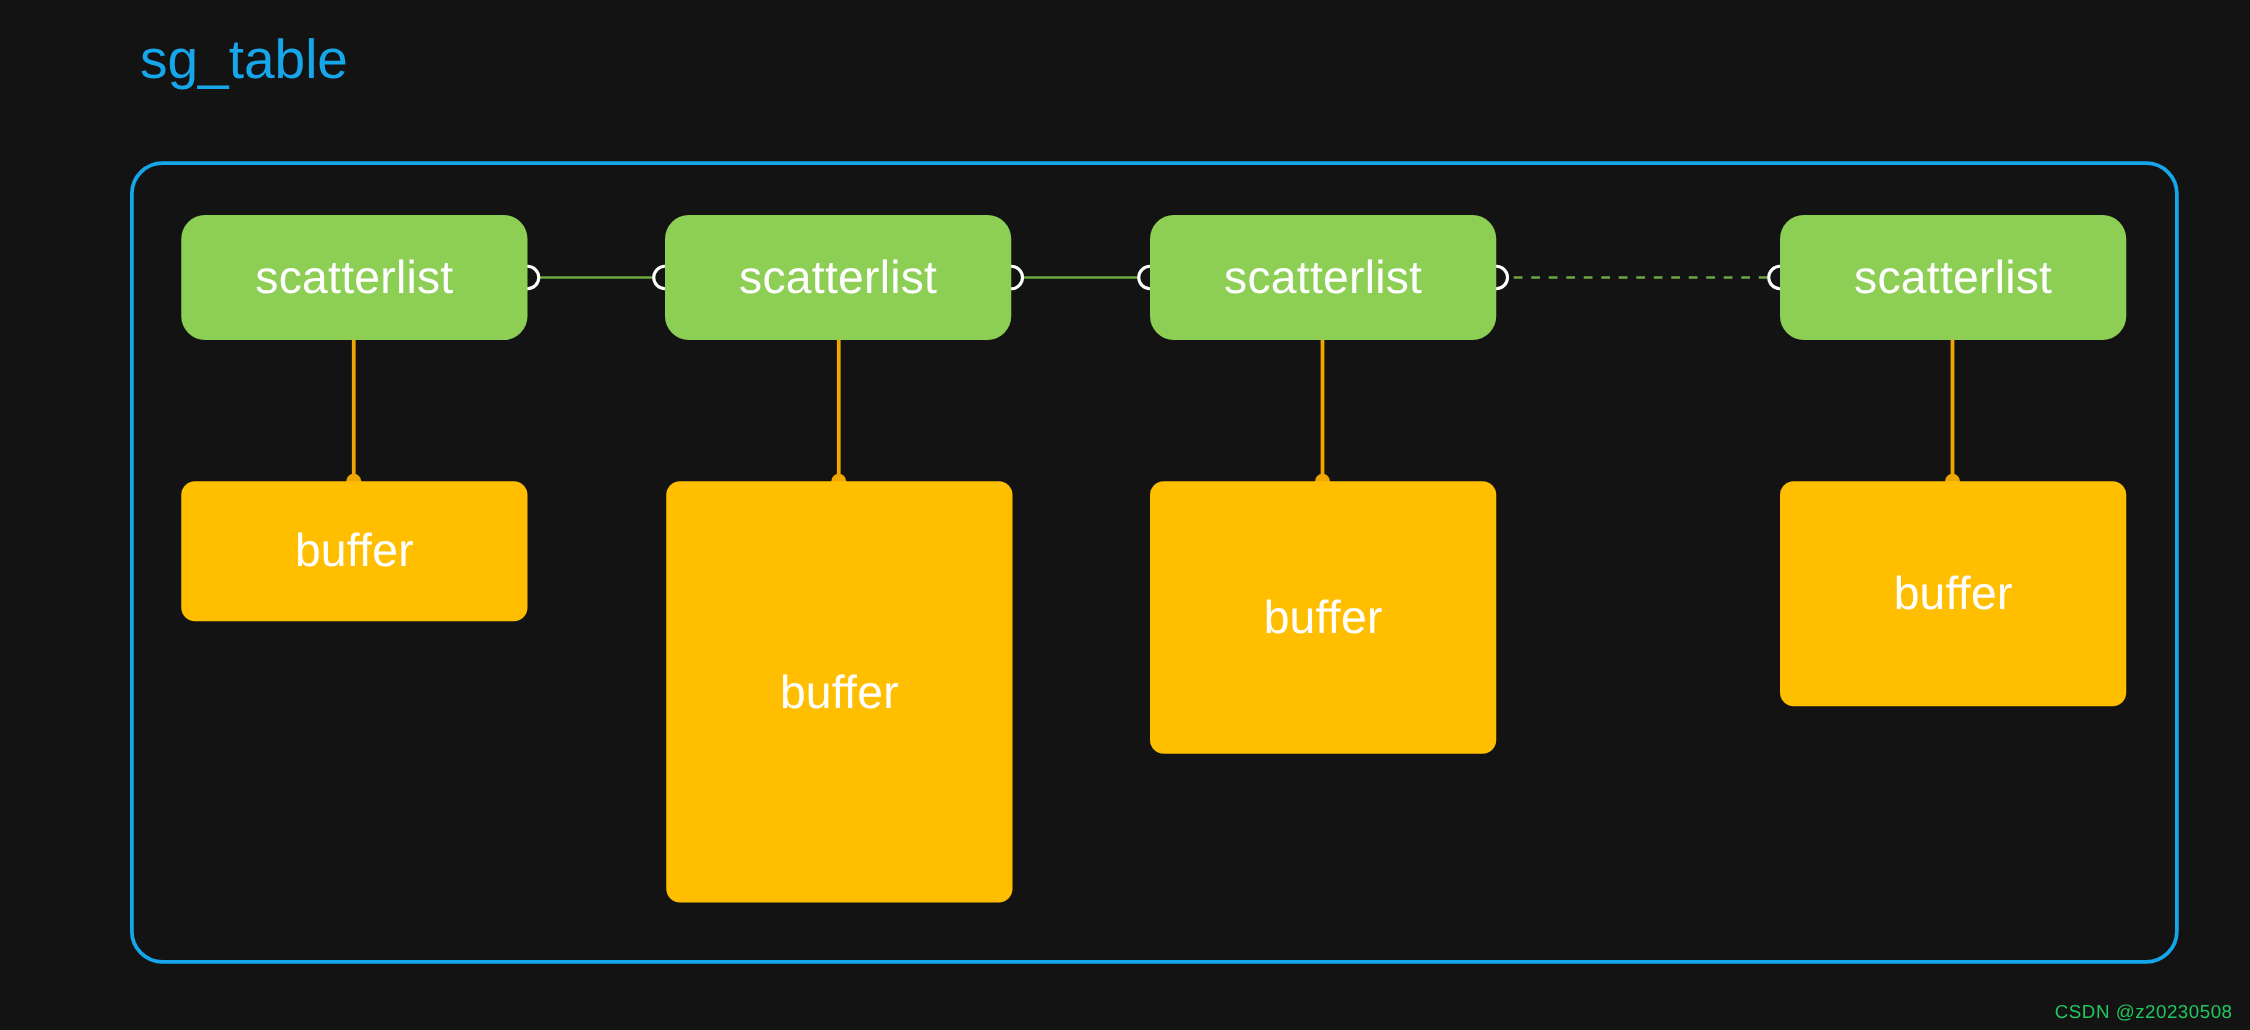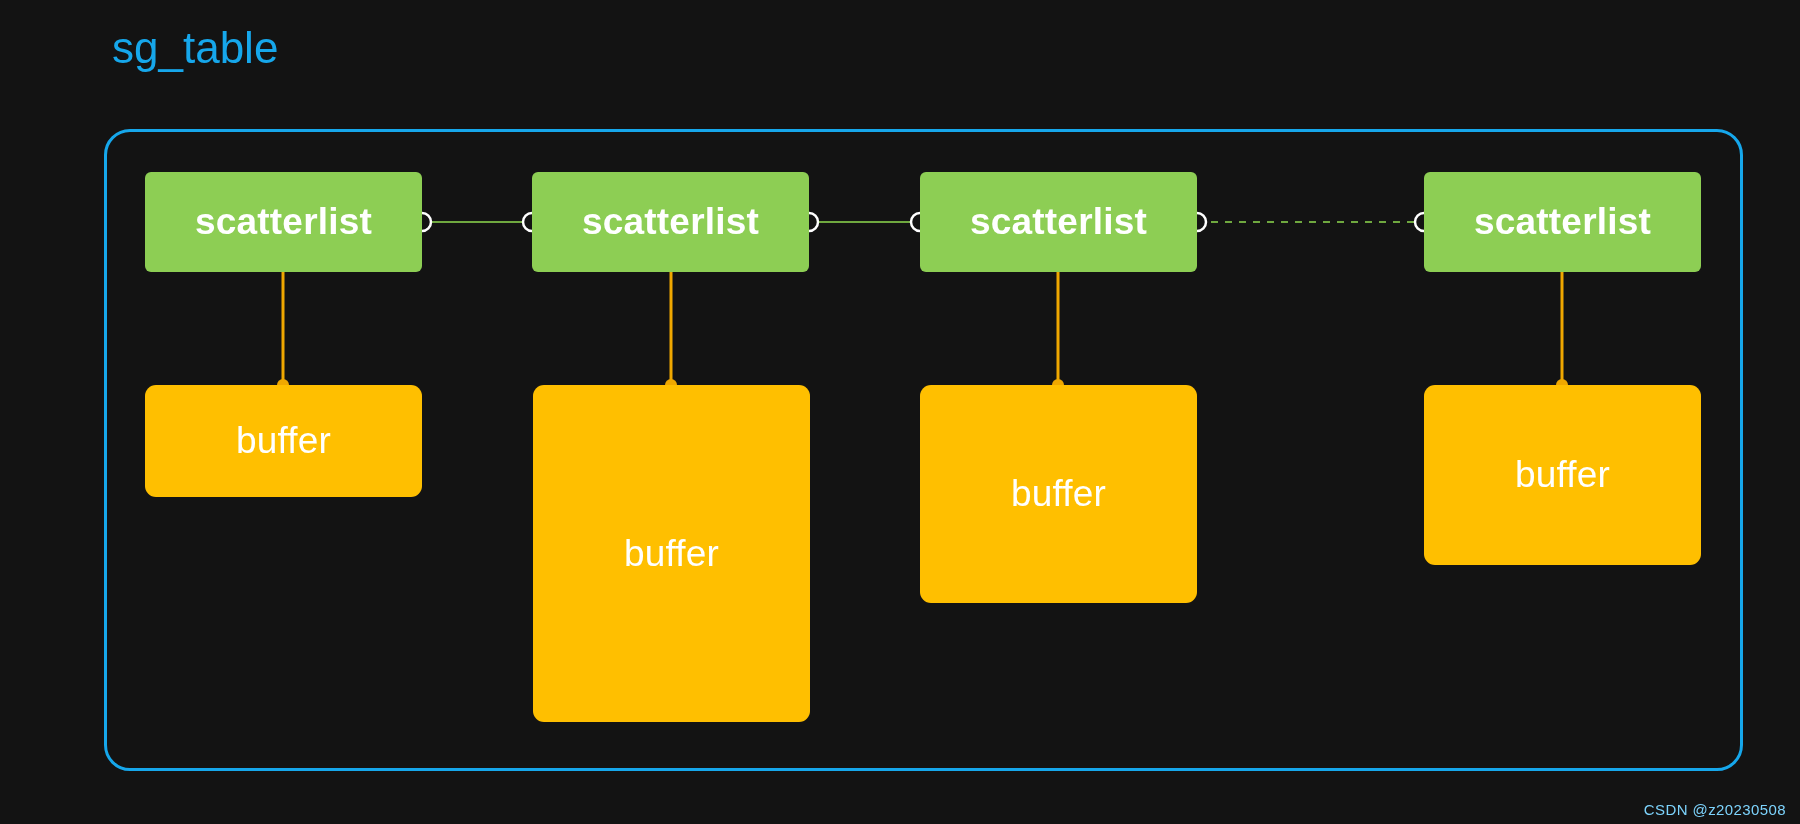--- a/index.html
+++ b/index.html
@@ -61,22 +61,21 @@
     border-radius: 10px;
     color: #FFFFFF;
     font-size: 37px;
     font-weight: 400;
     letter-spacing: 0.2px;
     white-space: nowrap;
     user-select: none;
   }
   .node.scatterlist {
     background: #8DCE54;
-    border-radius: 6px;
-    font-weight: bold;
+    border-radius: 19px;
   }
   .node.buffer {
     background: #FFBF00;
     border-radius: 11px;
   }
   
   #watermark {
     position: absolute;
     right: 14px;
     bottom: 6px;
@@ -141,15 +140,15 @@
         <span style="color: rgb(255, 255, 255);">scatterlist</span>
       </div>
       <div class="node scatterlist" style="left: 920px; top: 172px; width: 277px; height: 100px; background: rgb(141, 206, 84);">
         <span style="color: rgb(255, 255, 255);">scatterlist</span>
       </div>
       <div class="node scatterlist" style="left: 1424px; top: 172px; width: 277px; height: 100px; background: rgb(141, 206, 84);">
         <span style="color: rgb(255, 255, 255);">scatterlist</span>
       </div>
     </div>
 
-  <div id="watermark" style="color: #7dd3fc;">CSDN @z20230508</div>
+  <div id="watermark" style="color: #22c55e;">CSDN @z20230508</div>
 
 </div>
 
 </body></html>

